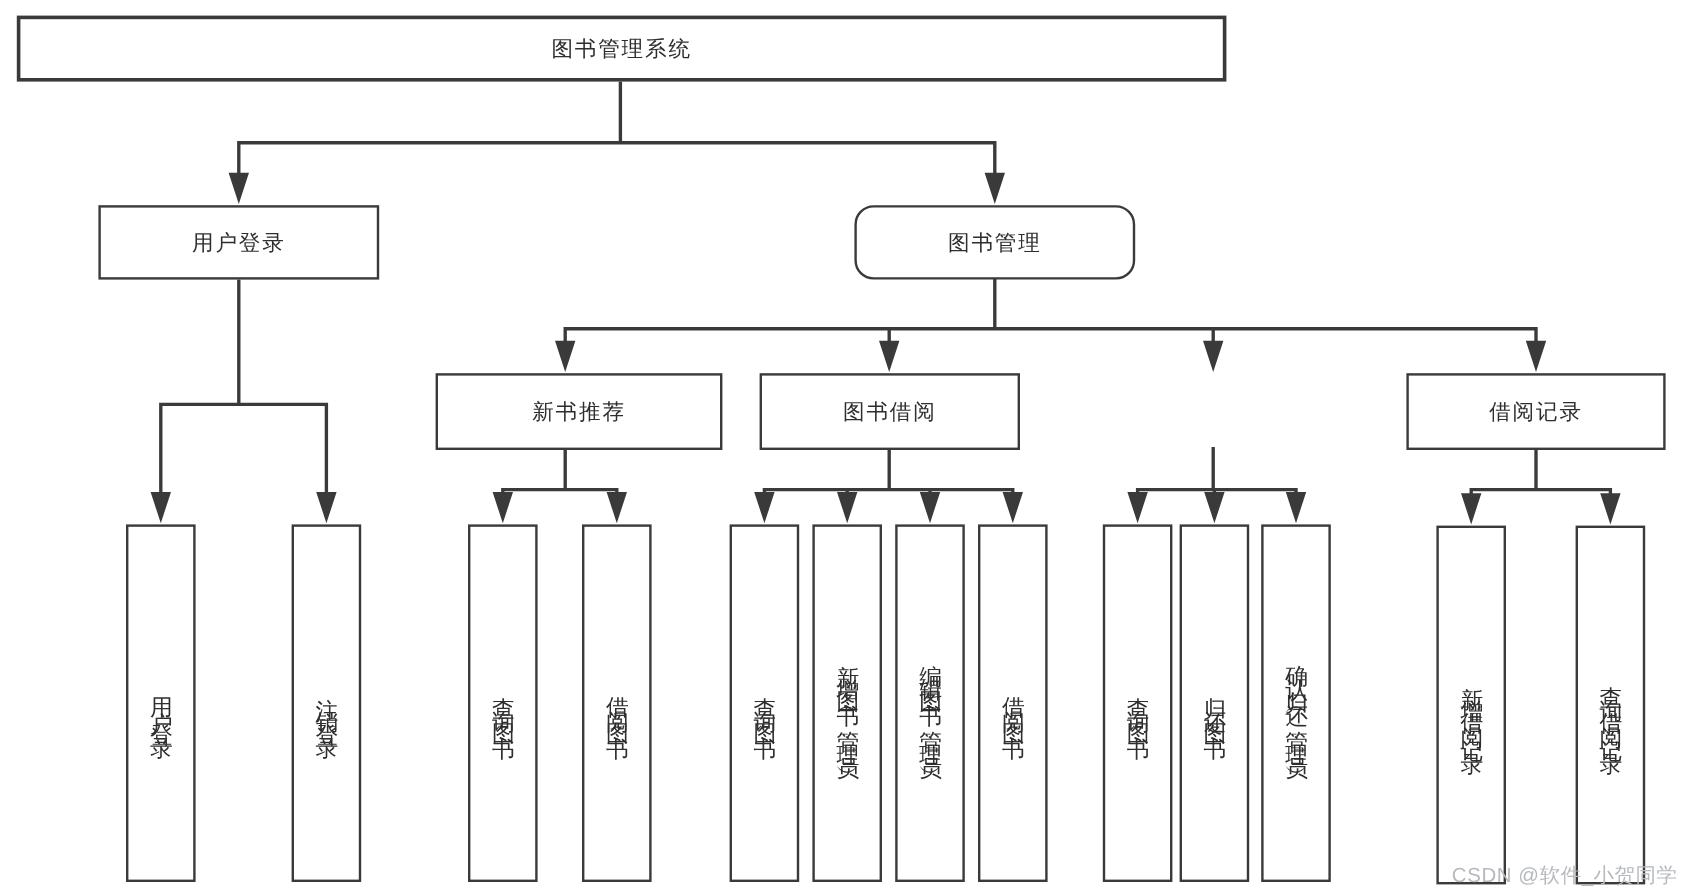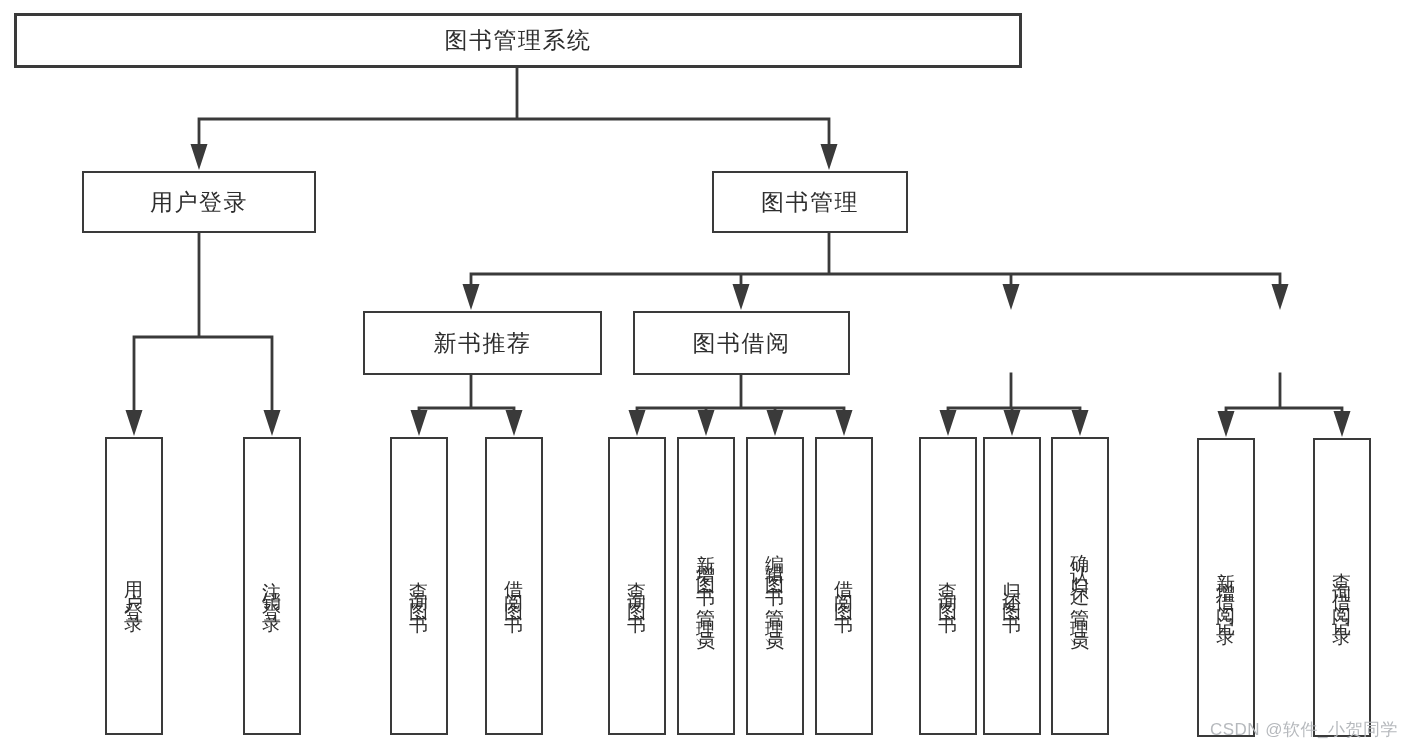--- a/index.html
+++ b/index.html
@@ -5,21 +5,21 @@
   html,body{margin:0;padding:0;background:#fff;}
   .stage{
     position:relative;width:1405px;height:747px;background:#ffffff;
     font-family:"Liberation Sans","DejaVu Sans",sans-serif;overflow:hidden;
   }
   .wires{position:absolute;left:0;top:0;width:1405px;height:747px;}
   .box{
     position:absolute;box-sizing:border-box;background:#ffffff;
     border:2.5px solid #3a3a3a;color:#2e2e2e;
     display:flex;align-items:center;justify-content:center;
-    font-size:23px;letter-spacing:1.5px;text-align:center;z-index:2;
+    font-size:18px;letter-spacing:1.5px;text-align:center;z-index:2;
   }
   .root{border-width:3px;}
   .v{
     writing-mode:vertical-rl;text-orientation:mixed;
     letter-spacing:11px;font-size:19px;line-height:1;
     padding-top:4px;
   }
   .watermark{
     position:absolute;right:7px;bottom:6px;z-index:6;
     font-size:17px;color:#b6b9bd;letter-spacing:0.5px;white-space:nowrap;
@@ -45,24 +45,25 @@
              M134,436 l-8.5,-26 h17 z M272,436 l-8.5,-26 h17 z
              M419,436 l-8.5,-26 h17 z M514,436 l-8.5,-26 h17 z
              M637,436 l-8.5,-26 h17 z M706,436 l-8.5,-26 h17 z M775,436 l-8.5,-26 h17 z M844,436 l-8.5,-26 h17 z
              M948,436 l-8.5,-26 h17 z M1012,436 l-8.5,-26 h17 z M1080,436 l-8.5,-26 h17 z
              M1226,437 l-8.5,-26 h17 z M1342,437 l-8.5,-26 h17 z"></path>
   </svg>
 
   <div class="box root" style="left:14px;top:13px;width:1008px;height:55px;">图书管理系统</div>
 
   <div class="box" style="left:82px;top:171px;width:234px;height:62px;">用户登录</div>
-  <div class="box" style="left:712px;top:171px;width:196px;height:62px;">图书管理</div>
+  <div class="box" style="left:712px;top:171px;width:234px;height:62px;border-radius:16px;">图书管理</div>
 
   <div class="box" style="left:363px;top:311px;width:239px;height:64px;">新书推荐</div>
   <div class="box" style="left:633px;top:311px;width:217px;height:64px;">图书借阅</div>
+  <div class="box" style="left:1172px;top:311px;width:216px;height:64px;">借阅记录</div>
 
   <div class="box v" style="left:105px;top:437px;width:58px;height:298px;">用户登录</div>
   <div class="box v" style="left:243px;top:437px;width:58px;height:298px;">注销登录</div>
 
   <div class="box v" style="left:390px;top:437px;width:58px;height:298px;">查询图书</div>
   <div class="box v" style="left:485px;top:437px;width:58px;height:298px;">借阅图书</div>
 
   <div class="box v" style="left:608px;top:437px;width:58px;height:298px;">查询图书</div>
   <div class="box v" style="left:677px;top:437px;width:58px;height:298px;">新增图书（管理员）</div>
   <div class="box v" style="left:746px;top:437px;width:58px;height:298px;">编辑图书（管理员）</div>

